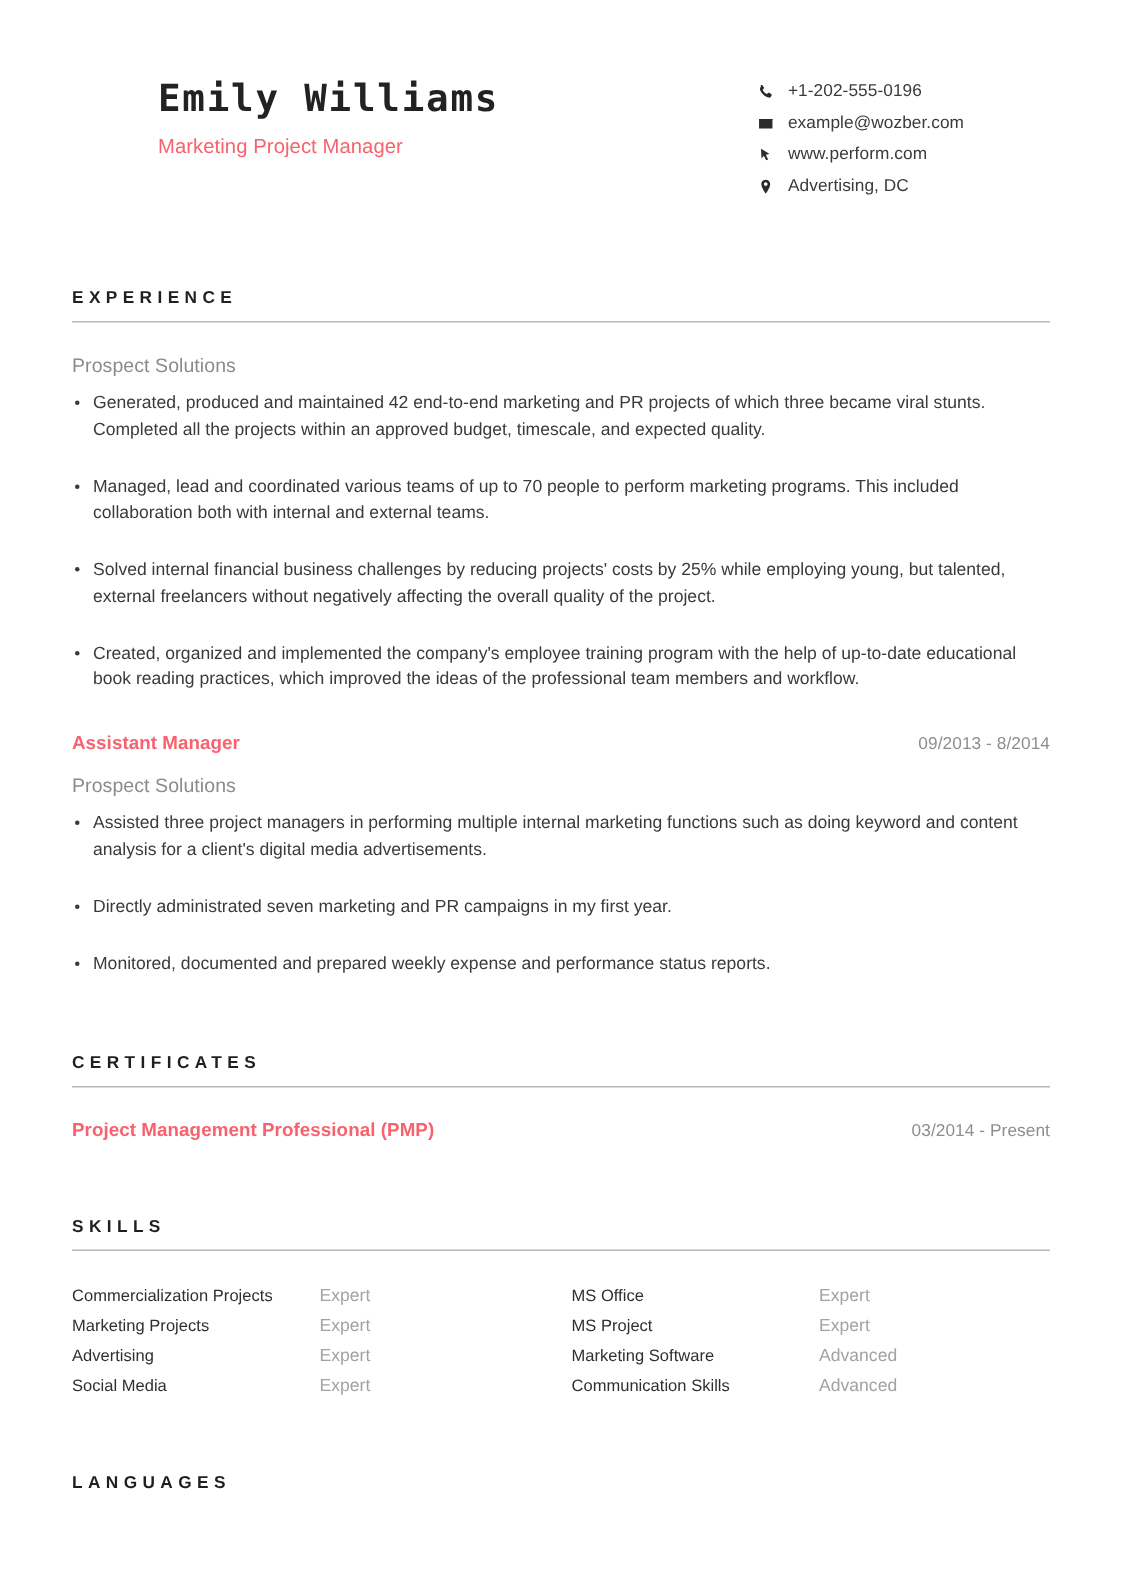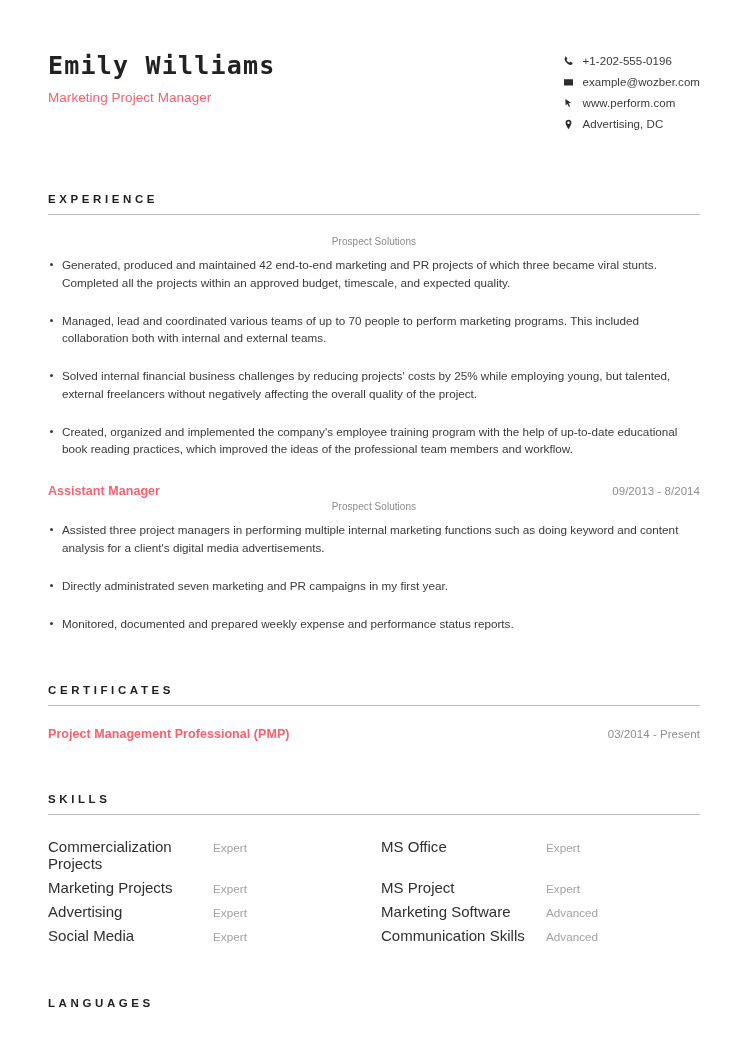--- a/index.html
+++ b/index.html
@@ -21,21 +21,21 @@
     width: 748px;
     height: 1058px;
     padding: 44px 48px 0 48px;
     background: #ffffff;
   }
 
   
   .header {
     display: flex;
     align-items: flex-start;
-    justify-content: space-between;
+    justify-content: center;
     padding-top: 6px;
   }
 
   .identity { width: 400px; padding-top: 2px; }
 
   .name {
     font-family: "DejaVu Sans Mono", "Liberation Mono", monospace;
     font-size: 25px;
     font-weight: 700;
     letter-spacing: 1.2px;
@@ -126,25 +126,24 @@
 
   .entry-date {
     font-size: 11.5px;
     color: #8e8e8e;
     white-space: nowrap;
     text-align: right;
     letter-spacing: 0.05px;
   }
 
   .entry-org {
-    margin-top: 3px;
-    font-size: 10px;
+    margin-top: 14px;
+    font-size: 13px;
     color: #8b8b8b;
     letter-spacing: 0.05px;
-    text-align: center;
   }
 
   .bullets {
     margin-top: 9px;
     list-style: none;
   }
 
   .bullets li {
     position: relative;
     padding-left: 14px;
@@ -171,21 +170,21 @@
   
   .pair-grid {
     margin-top: 23px;
     display: grid;
     grid-template-columns: 165px 168px 165px 1fr;
     row-gap: 7px;
     align-items: baseline;
   }
 
   .pair-name {
-    font-size: 15px;
+    font-size: 11px;
     color: #2f2f2f;
     letter-spacing: 0.02px;
   }
 
   .pair-level {
     font-size: 11.7px;
     color: #a2a2a2;
     letter-spacing: 0.02px;
   }
 </style>

